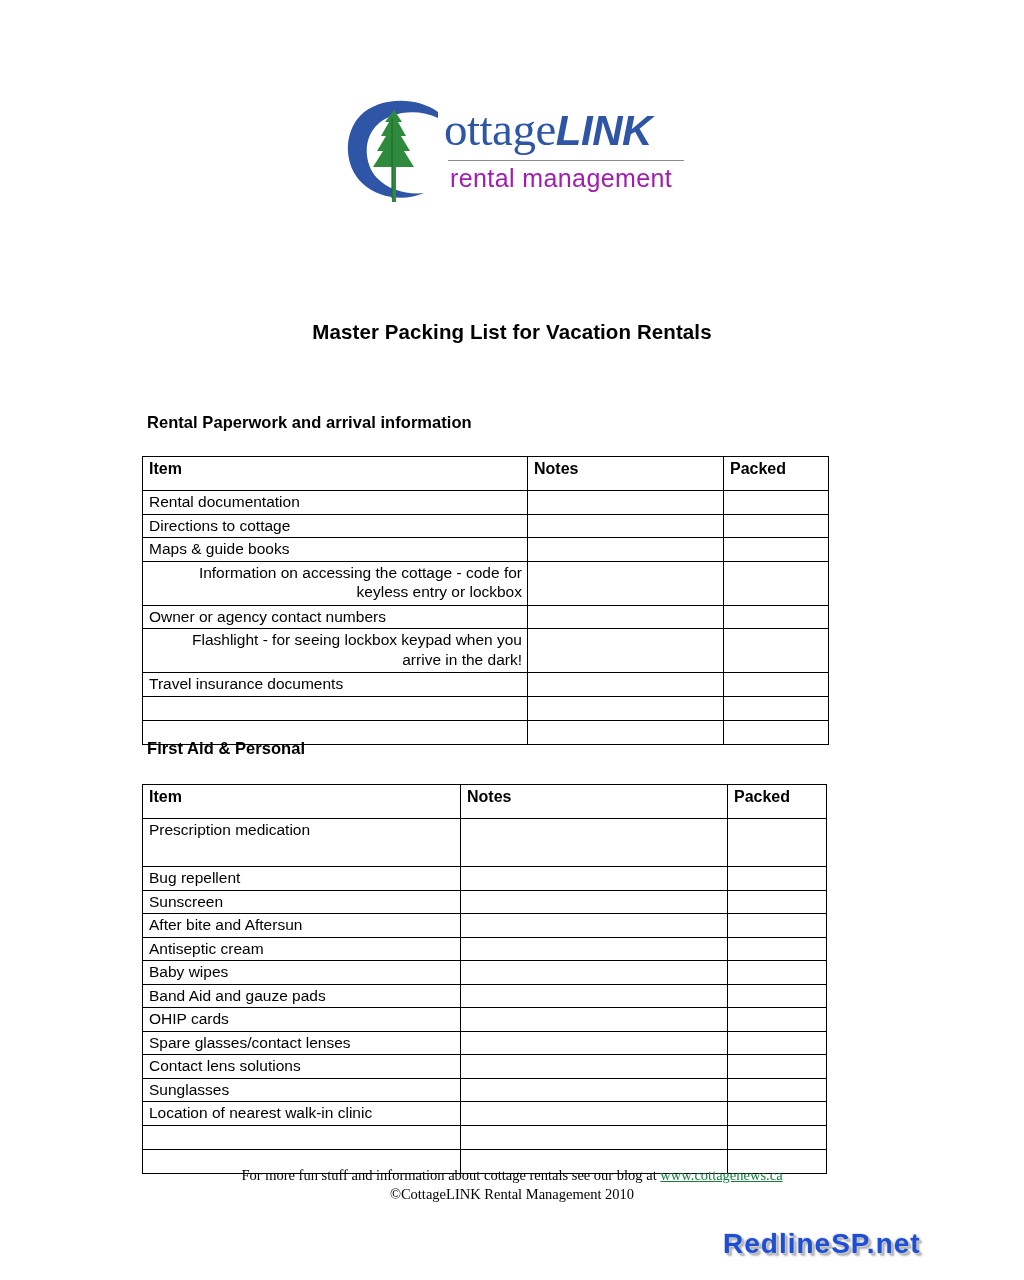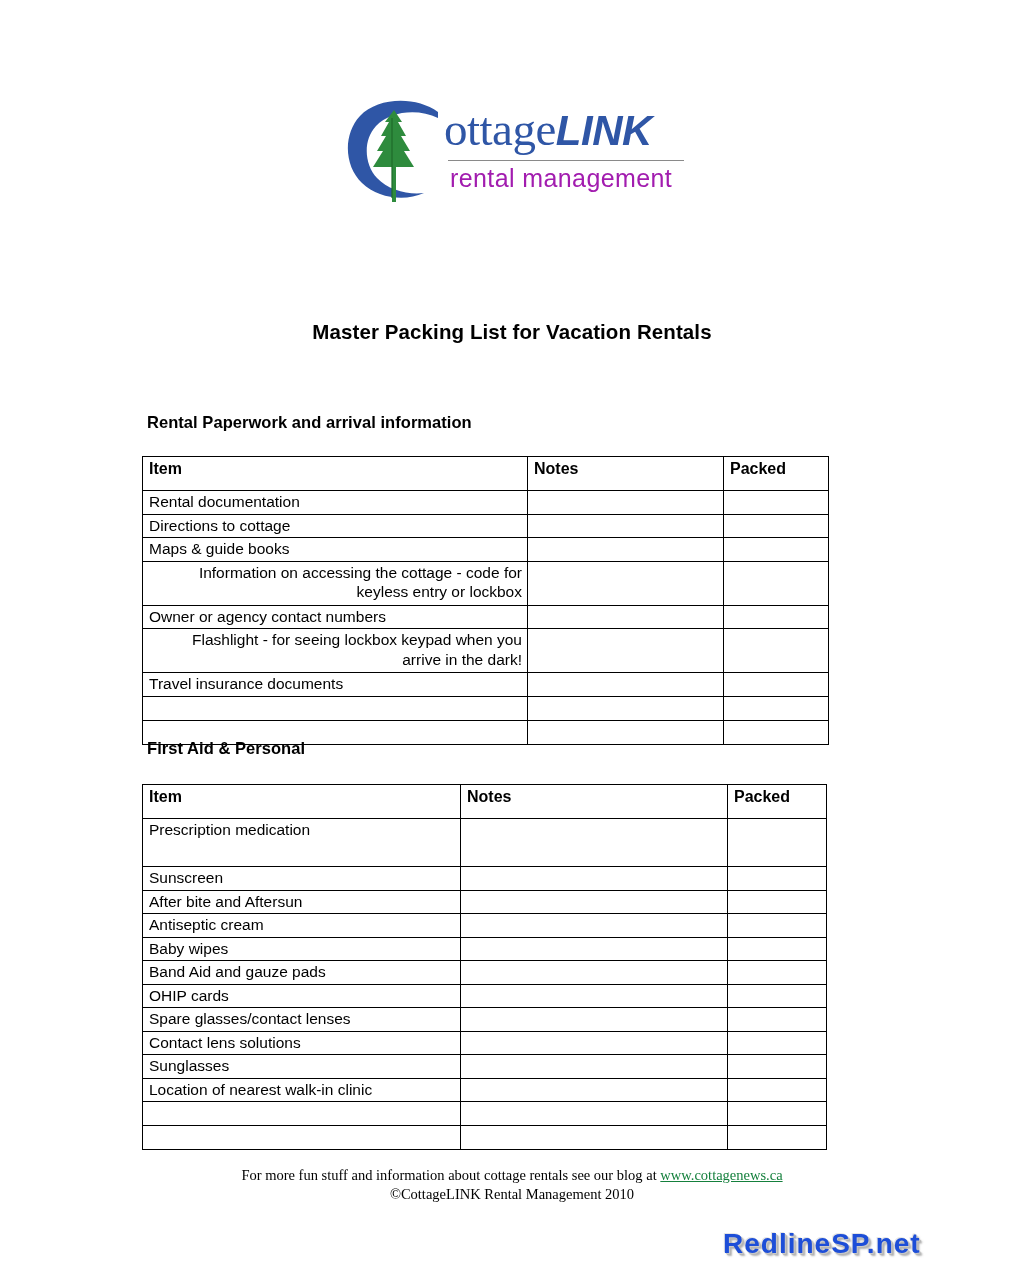--- a/index.html
+++ b/index.html
@@ -274,20 +274,25 @@
         <th>Packed</th>
       </tr>
     </thead>
     <tbody>
       <tr class="r-xtall">
         <td>Prescription medication</td>
         <td></td>
         <td></td>
       </tr>
       <tr>
+        <td>Bug repellent</td>
+        <td></td>
+        <td></td>
+      </tr>
+      <tr>
         <td>Sunscreen</td>
         <td></td>
         <td></td>
       </tr>
       <tr>
         <td>After bite and Aftersun</td>
         <td></td>
         <td></td>
       </tr>
       <tr>

